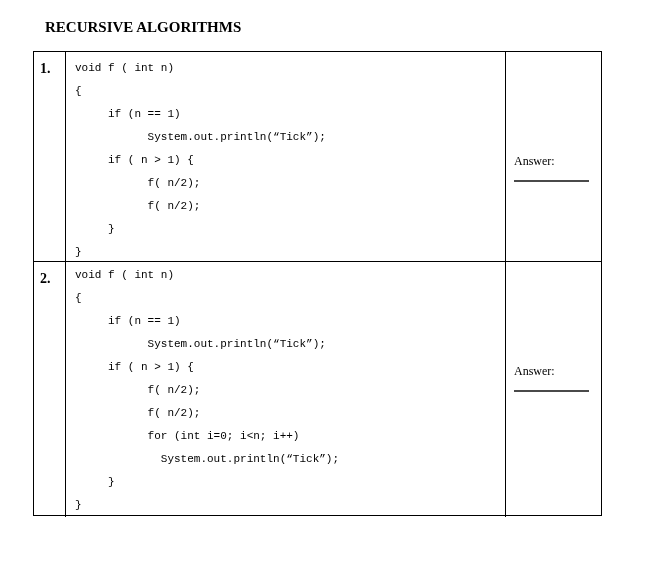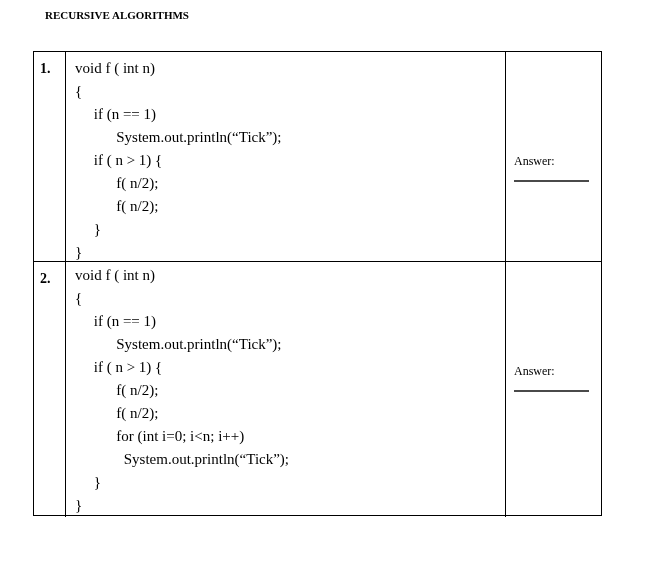--- a/index.html
+++ b/index.html
@@ -6,22 +6,22 @@
   html, body {
     width: 653px; height: 570px;
     background: #ffffff;
     font-family: "Liberation Serif", "DejaVu Serif", serif;
     color: #000;
     position: relative;
     overflow: hidden;
   }
   .page-title {
     position: absolute;
-    left: 45px; top: 9px;
-    font-size: 11px;
+    left: 45px; top: 19px;
+    font-size: 15px;
     font-weight: bold;
     font-family: "Liberation Serif", "DejaVu Serif", serif;
   }
   .problems-table {
     position: absolute;
     left: 33px; top: 51px;
     width: 569px;
     border: 1.5px solid #000;
   }
   .problem-row {
@@ -33,22 +33,22 @@
   .cell { overflow: visible; }
   .num-cell {
     border-right: 1.5px solid #000;
     font-weight: bold;
     font-size: 14px;
     line-height: 23px;
     padding: 5px 0 0 6px;
   }
   .code-cell {
     border-right: 1.5px solid #000;
-    font-family: Liberation Serif, serif;
-    font-size: 15px;
+    font-family: Liberation Mono, monospace;
+    font-size: 11px;
     line-height: 23px;
     white-space: pre;
     padding: 5px 0 0 9px;
   }
   .row2 .code-cell { padding-top: 2px; }
   .answer-cell {
     padding: 102px 0 0 8px;
     font-size: 12px;
   }
   .answer-line {

